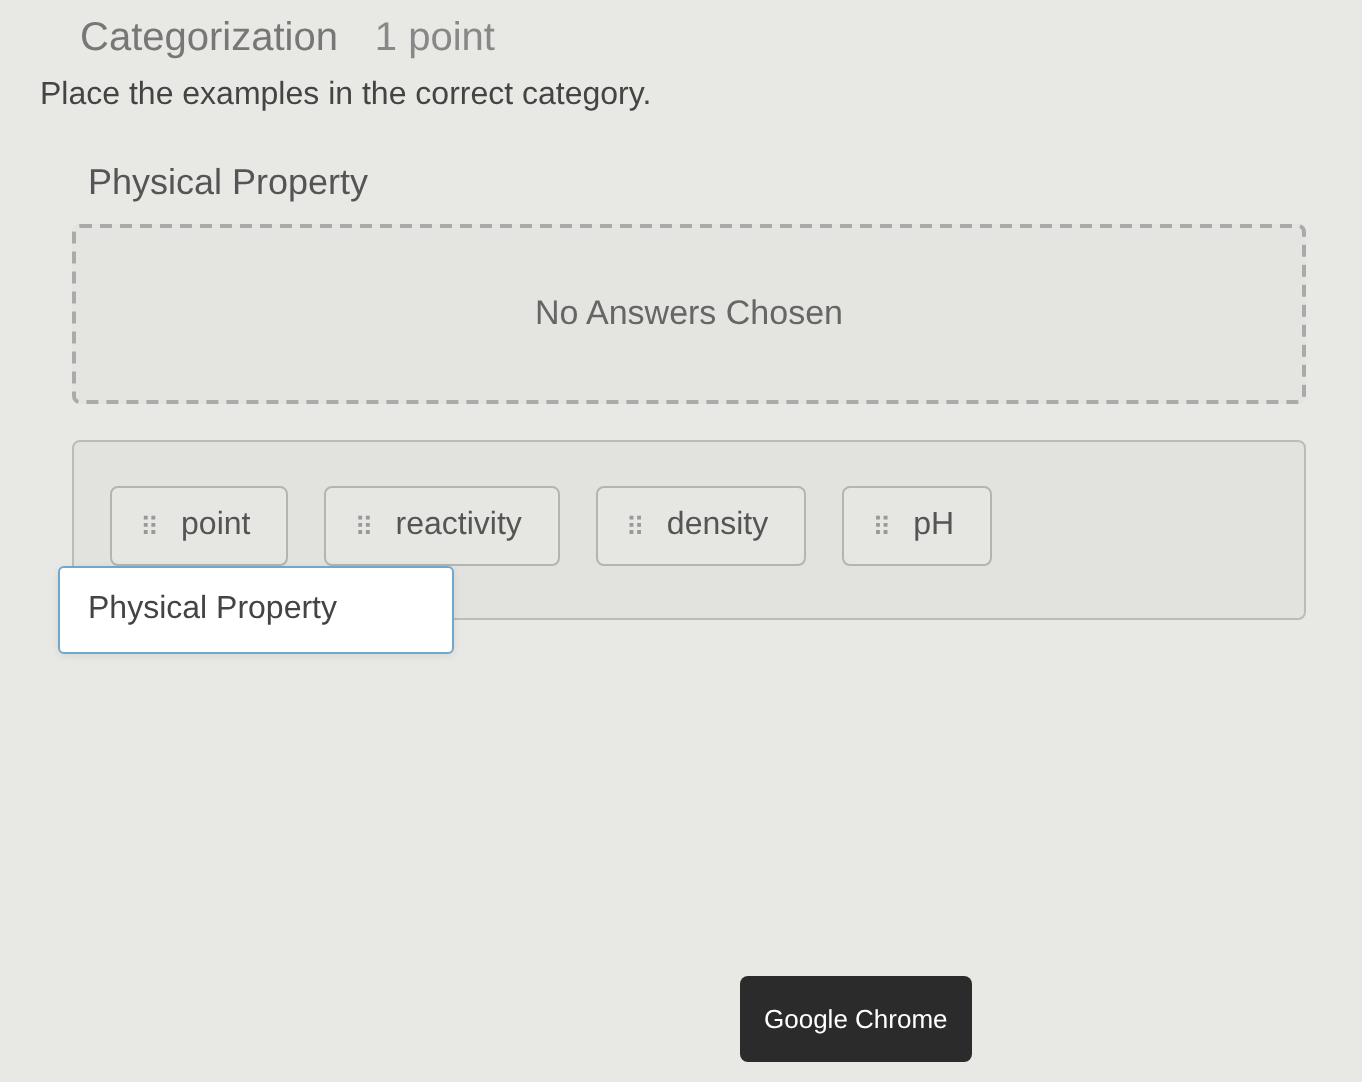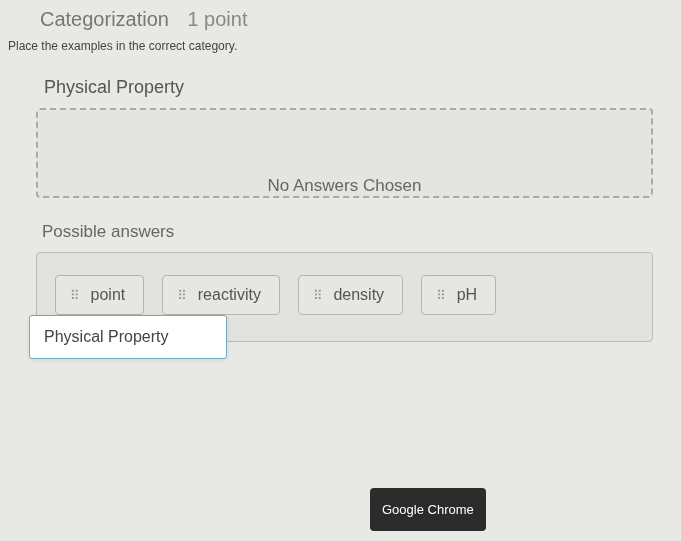--- a/index.html
+++ b/index.html
@@ -17,39 +17,39 @@
       font-size: 20px;
       color: #777;
       margin-right: 14px;
     }
     .points {
       display: inline;
       font-size: 20px;
       color: #888;
     }
     .instruction {
-      padding: 4px 16px 18px 8px;
-      font-size: 12px;
+      padding: 4px 16px 18px 20px;
+      font-size: 16px;
       color: #444;
     }
     .category-block {
       margin: 0 28px 18px 36px;
     }
     .category-title {
       font-size: 18px;
       color: #555;
       padding: 6px 0 10px 8px;
     }
     .dropzone {
       border: 2px dashed #aaa;
       border-radius: 4px;
       background: #e4e4e0;
       height: 90px;
       display: flex;
-      align-items: flex-end;
+      align-items: center;
       justify-content: center;
       font-size: 17px;
       color: #666;
     }
     .possible-block {
       margin: 10px 28px 0 36px;
     }
     .possible-title {
       font-size: 17px;
       color: #666;
@@ -132,21 +132,20 @@
 <div class="instruction">Place the examples in the correct category.</div>
 
 <div class="category-block">
   <div class="category-title">Physical Property</div>
   <div class="dropzone">
     <span>No Answers Chosen</span>
   </div>
 </div>
 
 <div class="possible-block">
-  <div class="possible-title">Possible answers</div>
   <div class="panel">
     <div class="chips">
       <div class="chip">
         <span class="grip">⠿</span>
         <span>point</span>
       </div>
       <div class="chip">
         <span class="grip">⠿</span>
         <span>reactivity</span>
       </div>

